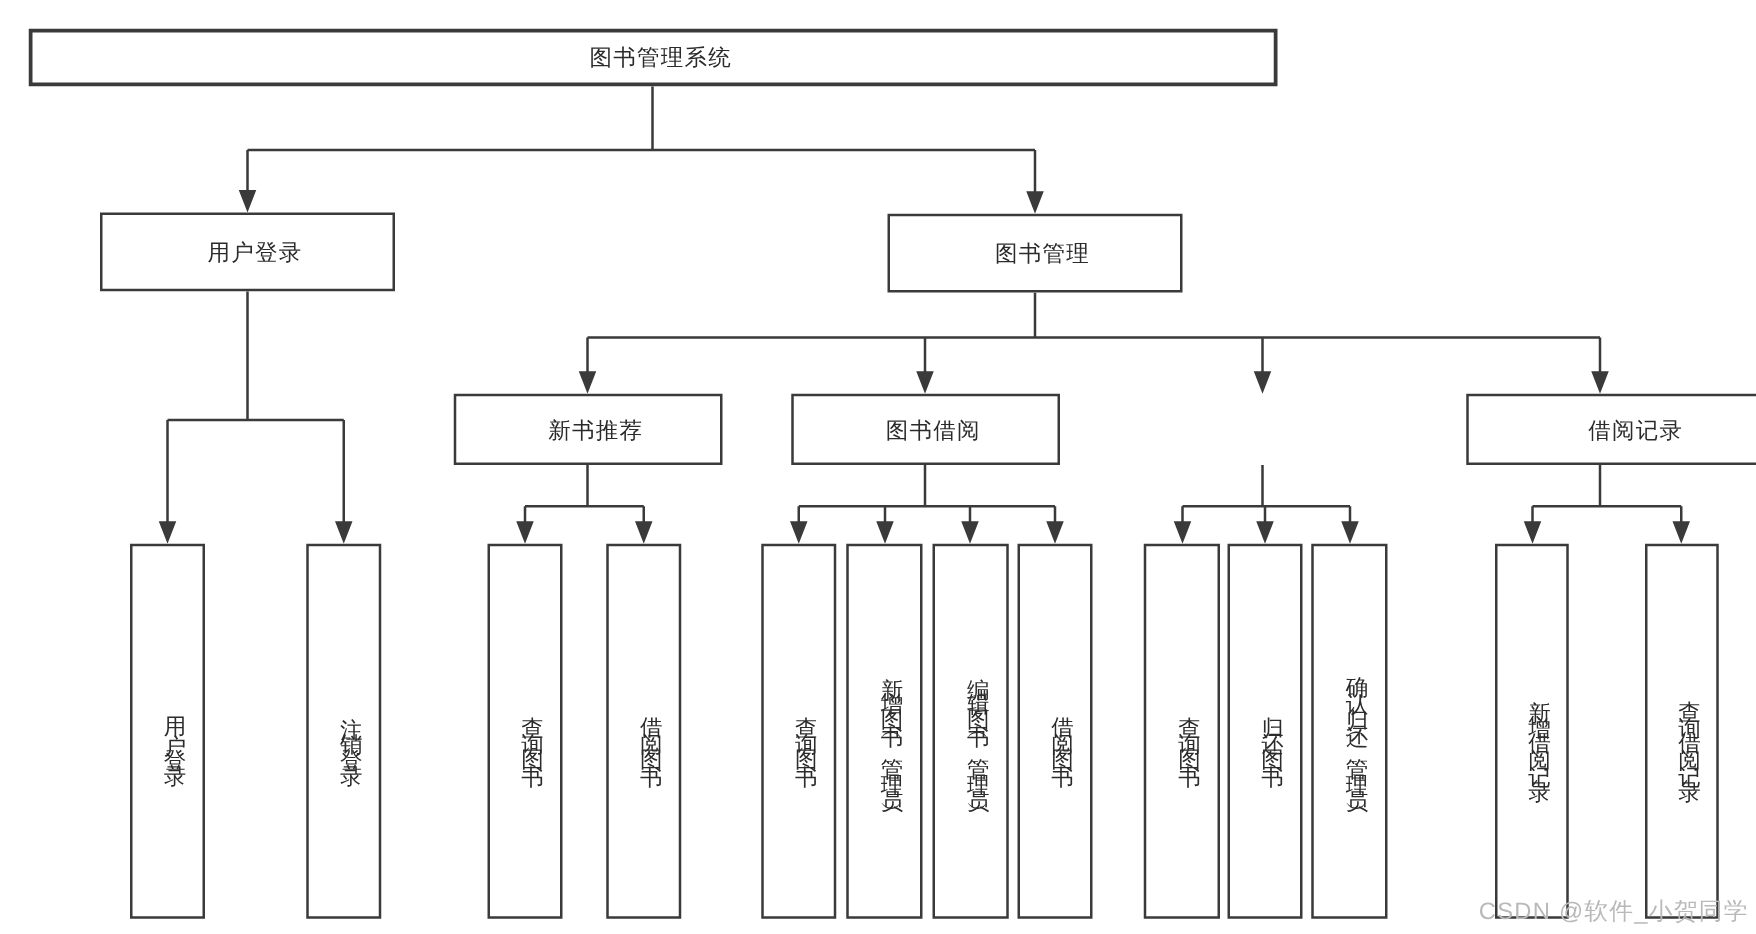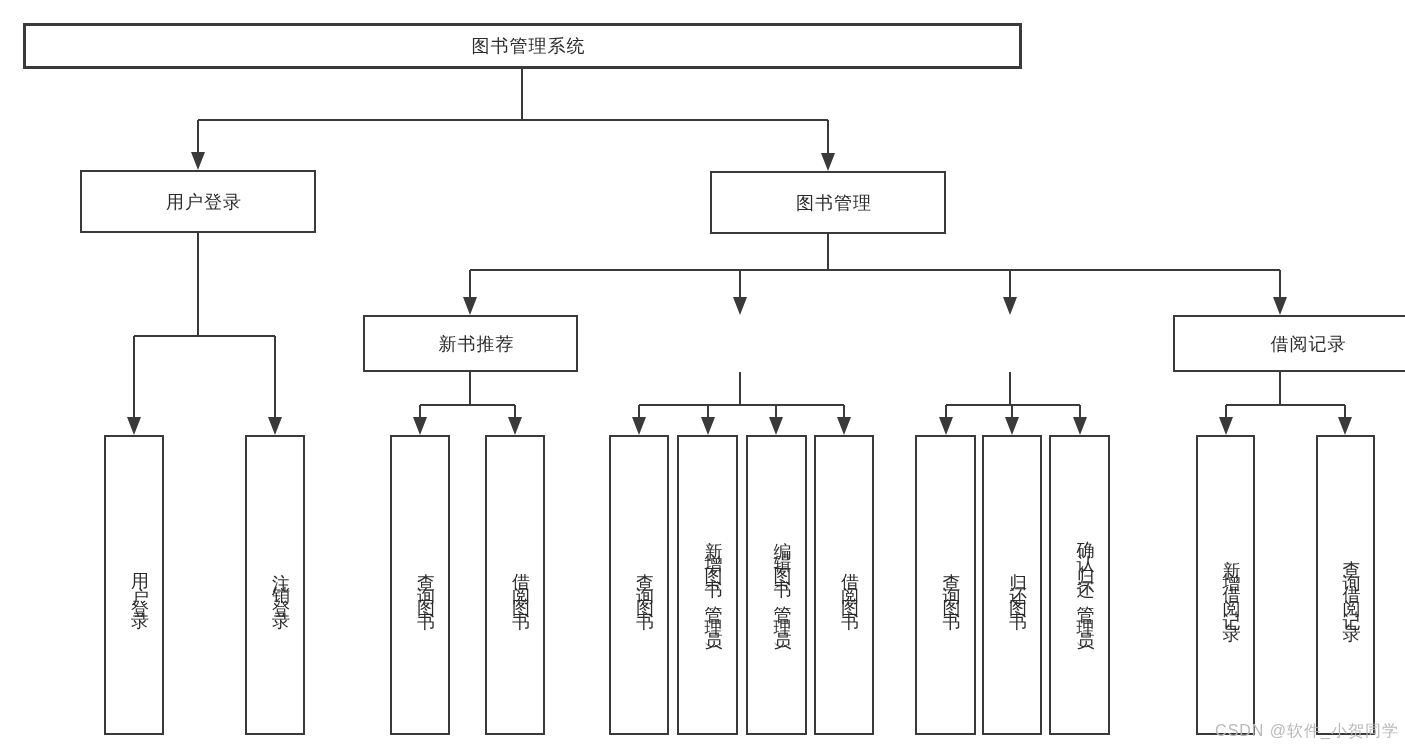--- a/index.html
+++ b/index.html
@@ -38,21 +38,21 @@
     writing-mode:vertical-rl;
     text-orientation:mixed;
     letter-spacing:13px;
     line-height:1;
     font-size:18px;
   }
   .watermark{
     position:absolute;
     right:6px;bottom:5px;
     color:#b9b9b9;
-    font-size:16px;
+    font-size:19px;
     letter-spacing:1px;
     z-index:2;
     white-space:nowrap;
   }
 </style>
 </head>
 <body>
 
 <div class="stage">
 
@@ -93,20 +93,21 @@
       <path class="head" d="M1219 417 L1233 417 L1226 435 Z M1338 417 L1352 417 L1345 435 Z"></path>
     </g>
   </svg>
 
   <div class="box hbox root" style="left:23px;top:23px;width:999px;height:46px">图书管理系统</div>
 
   <div class="box hbox" style="left:80px;top:170px;width:236px;height:63px">用户登录</div>
   <div class="box hbox" style="left:710px;top:171px;width:236px;height:63px">图书管理</div>
 
   <div class="box hbox" style="left:363px;top:315px;width:215px;height:57px">新书推荐</div>
+  <div class="box hbox" style="left:633px;top:315px;width:215px;height:57px">图书借阅</div>
   <div class="box hbox" style="left:1173px;top:315px;width:259px;height:57px">借阅记录</div>
 
   <div class="box vbox" style="left:104px;top:435px;width:60px;height:300px">用户登录</div>
   <div class="box vbox" style="left:245px;top:435px;width:60px;height:300px">注销登录</div>
 
   <div class="box vbox" style="left:390px;top:435px;width:60px;height:300px">查询图书</div>
   <div class="box vbox" style="left:485px;top:435px;width:60px;height:300px">借阅图书</div>
 
   <div class="box vbox" style="left:609px;top:435px;width:60px;height:300px">查询图书</div>
   <div class="box vbox" style="left:677px;top:435px;width:61px;height:300px">新增图书（管理员）</div>

